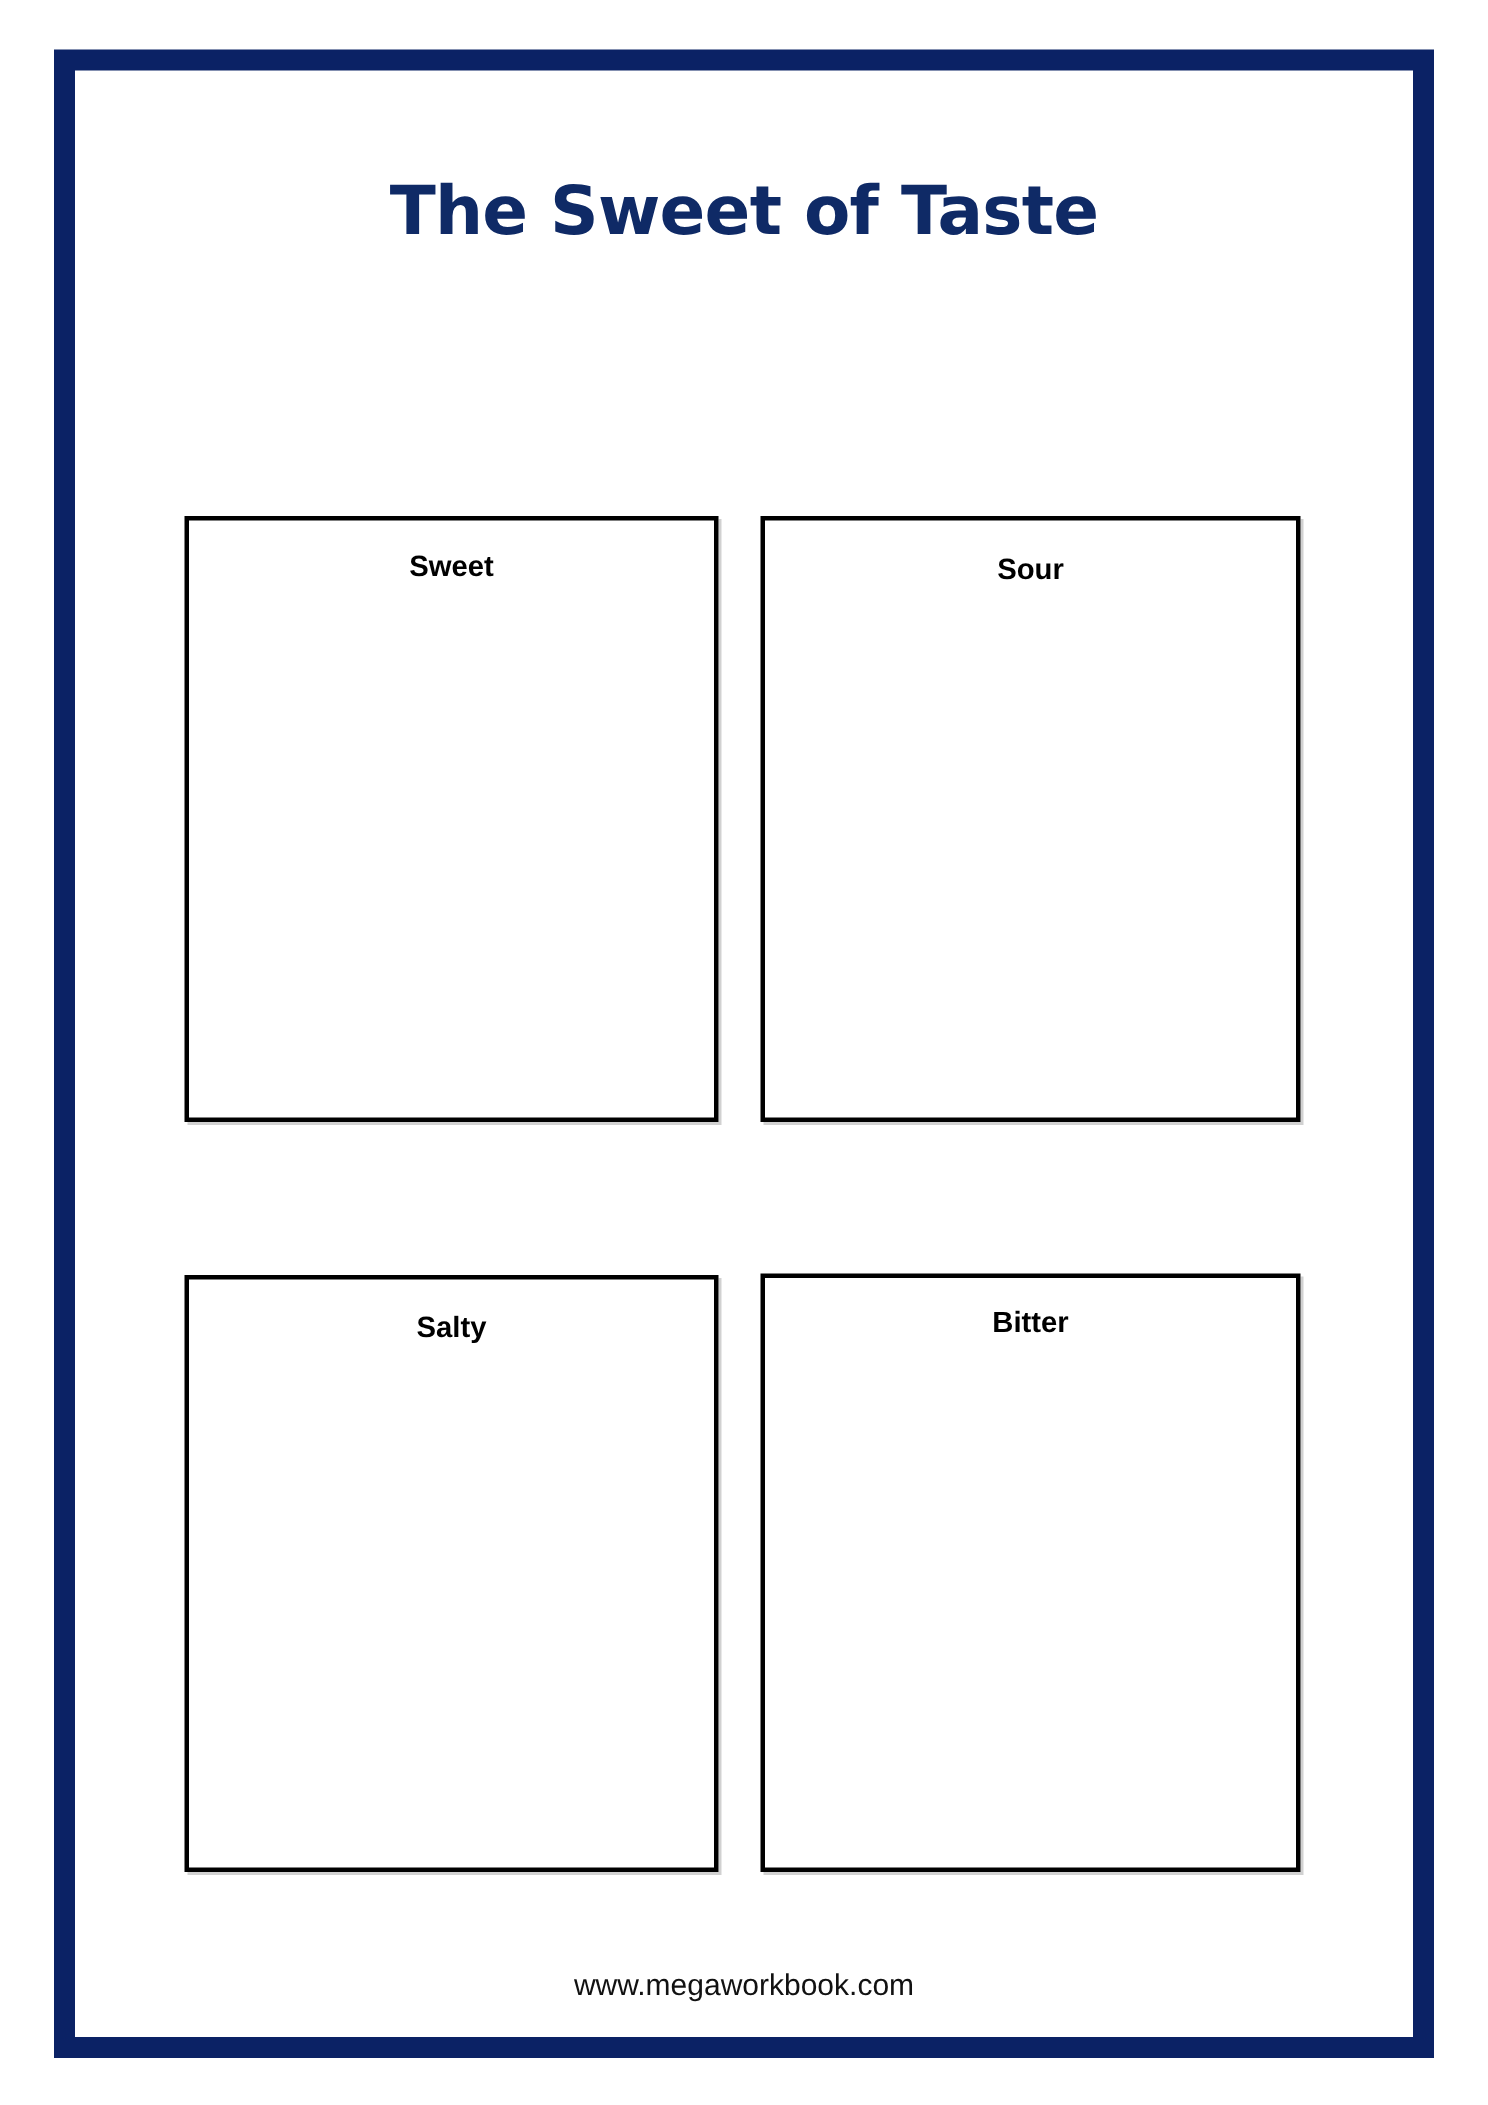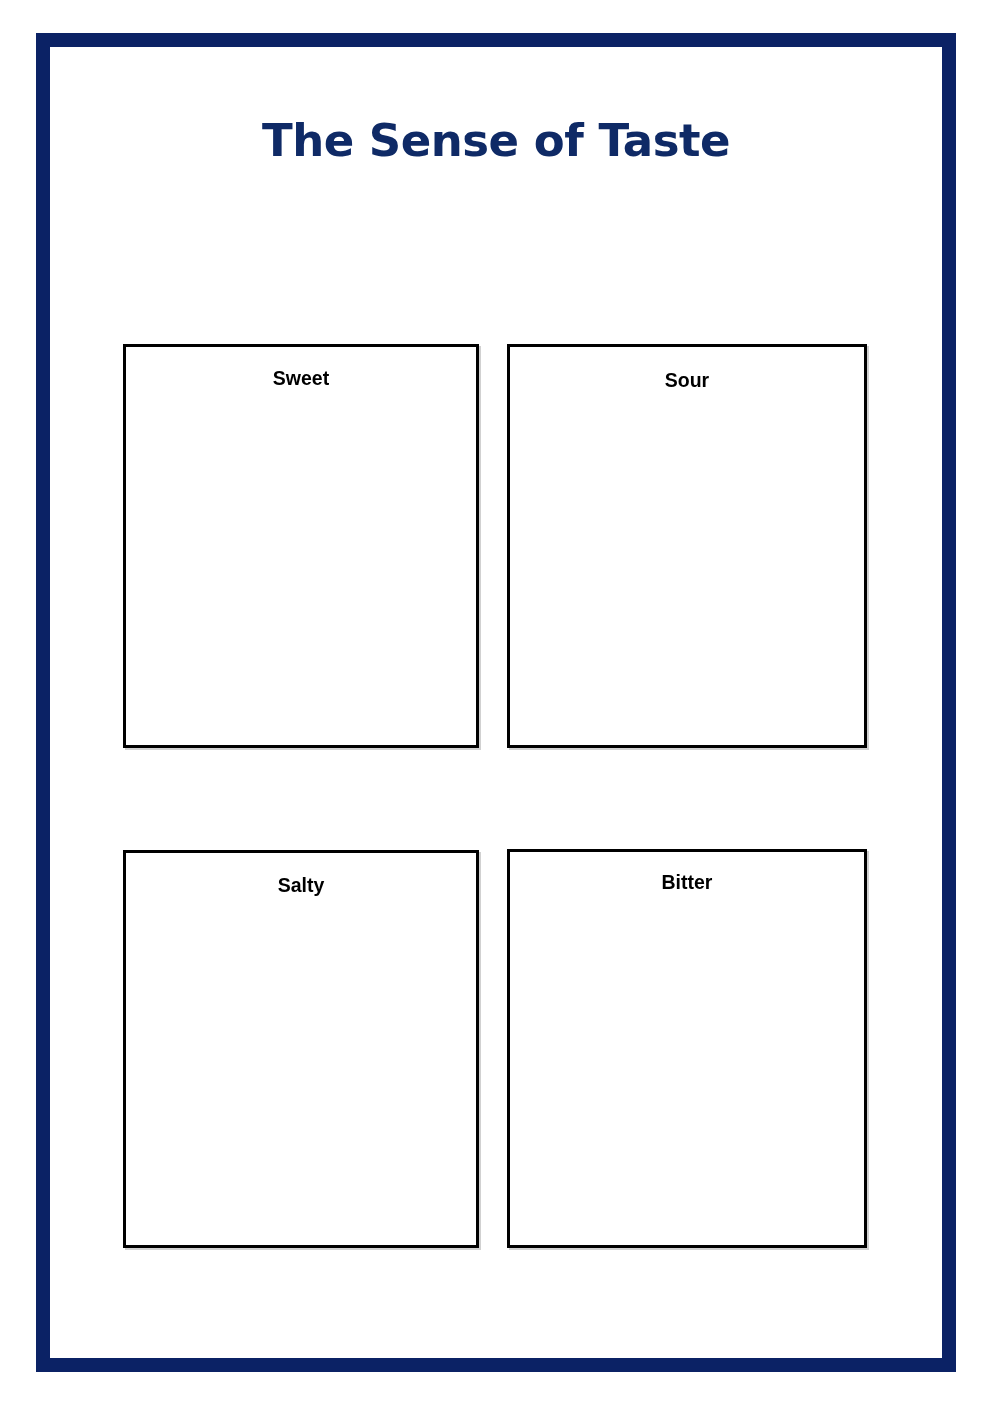--- a/index.html
+++ b/index.html
@@ -313,33 +313,34 @@
       <div class="notch" style="left: 0px; top: 1278px; width: 2px; height: 12px;"></div>
       <div class="notch" style="left: 929px; top: 1283px; width: 2px; height: 17px;"></div>
       <div class="notch" style="left: 0px; top: 1294px; width: 1px; height: 16px;"></div>
       <div class="notch" style="left: 929px; top: 1298px; width: 2px; height: 17px;"></div>
       <div class="notch" style="left: 0px; top: 1315px; width: 1px; height: 10px;"></div>
       <div class="notch" style="left: 929px; top: 1318px; width: 2px; height: 6px;"></div>
       <div class="notch" style="left: 0px; top: 1337px; width: 2px; height: 14px;"></div>
       <div class="notch" style="left: 929px; top: 1337px; width: 2px; height: 7px;"></div>
     </div>
 
-  <div class="page-title">The Sense of Taste</div>
+  <div class="page-title">The Sweet of Taste</div>
 
 
   <div class="draw-box box-sweet">
     <div class="box-label">Sweet</div>
   </div>
 
   <div class="draw-box box-sour">
     <div class="box-label">Sour</div>
   </div>
 
   <div class="draw-box box-salty">
     <div class="box-label">Salty</div>
   </div>
 
   <div class="draw-box box-bitter">
     <div class="box-label">Bitter</div>
   </div>
 
+  <div class="footer-url">www.megaworkbook.com</div>
 
 </div>
 
 </body></html>

